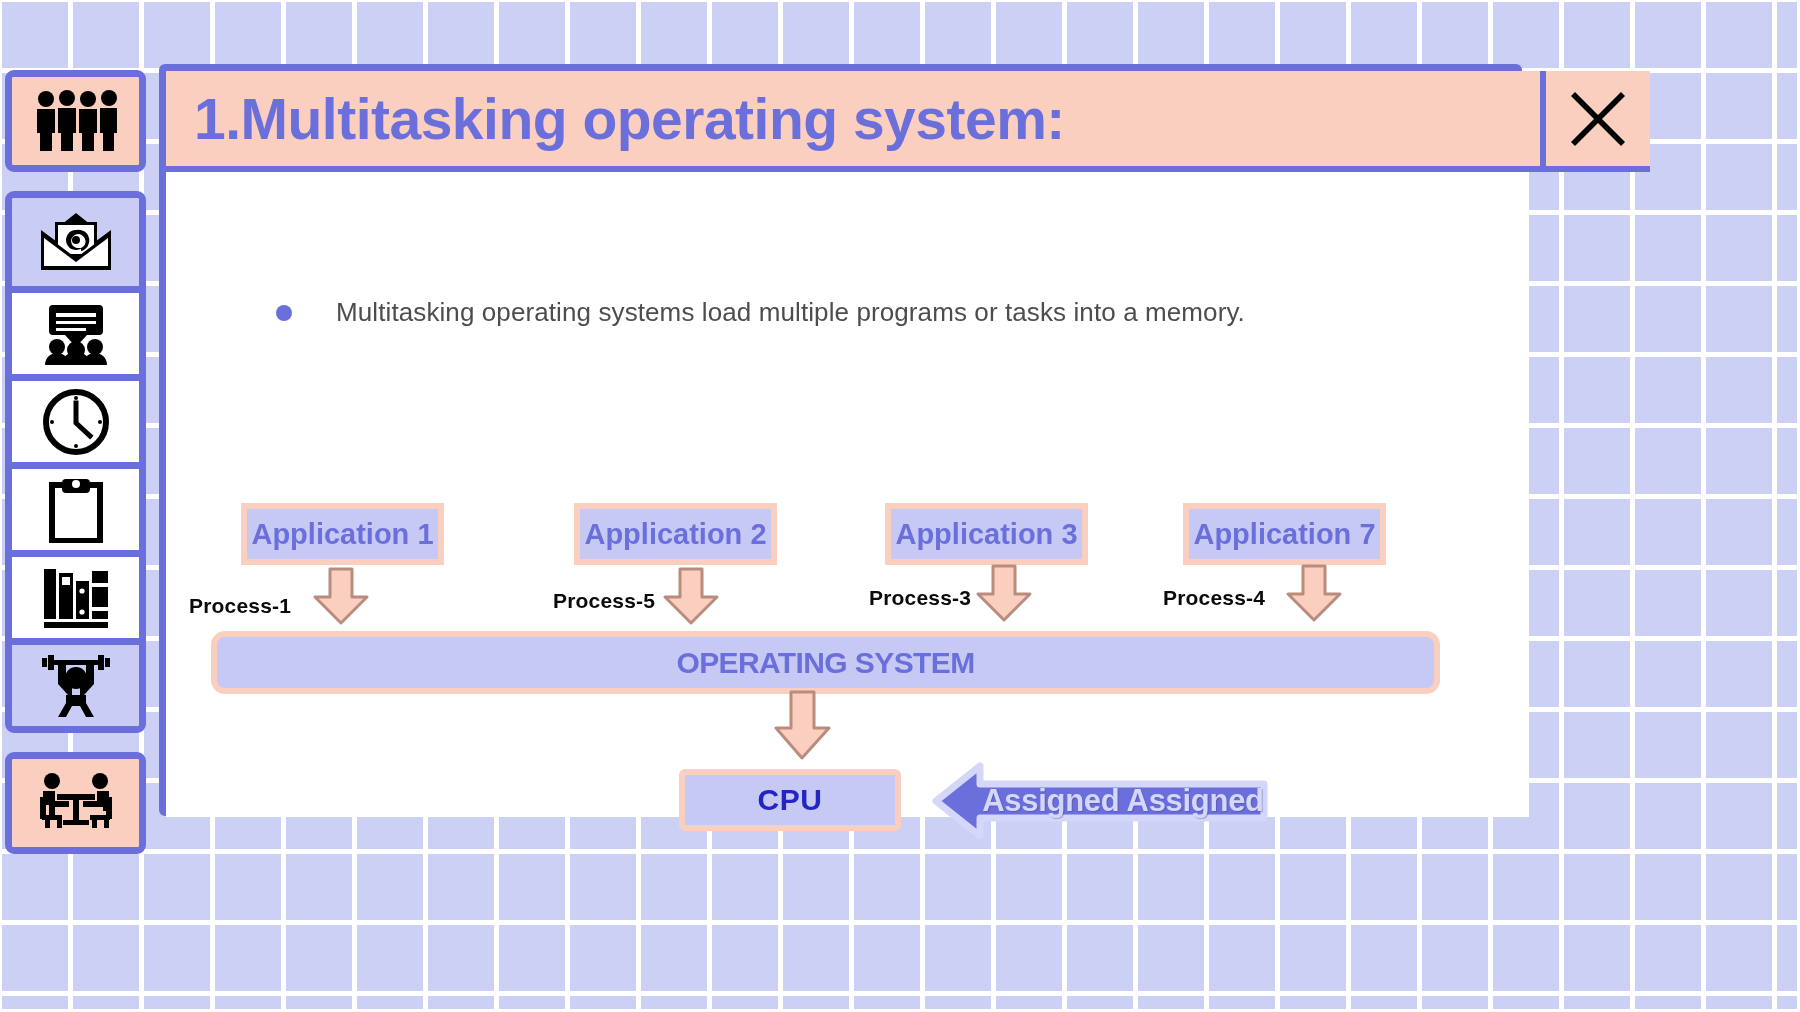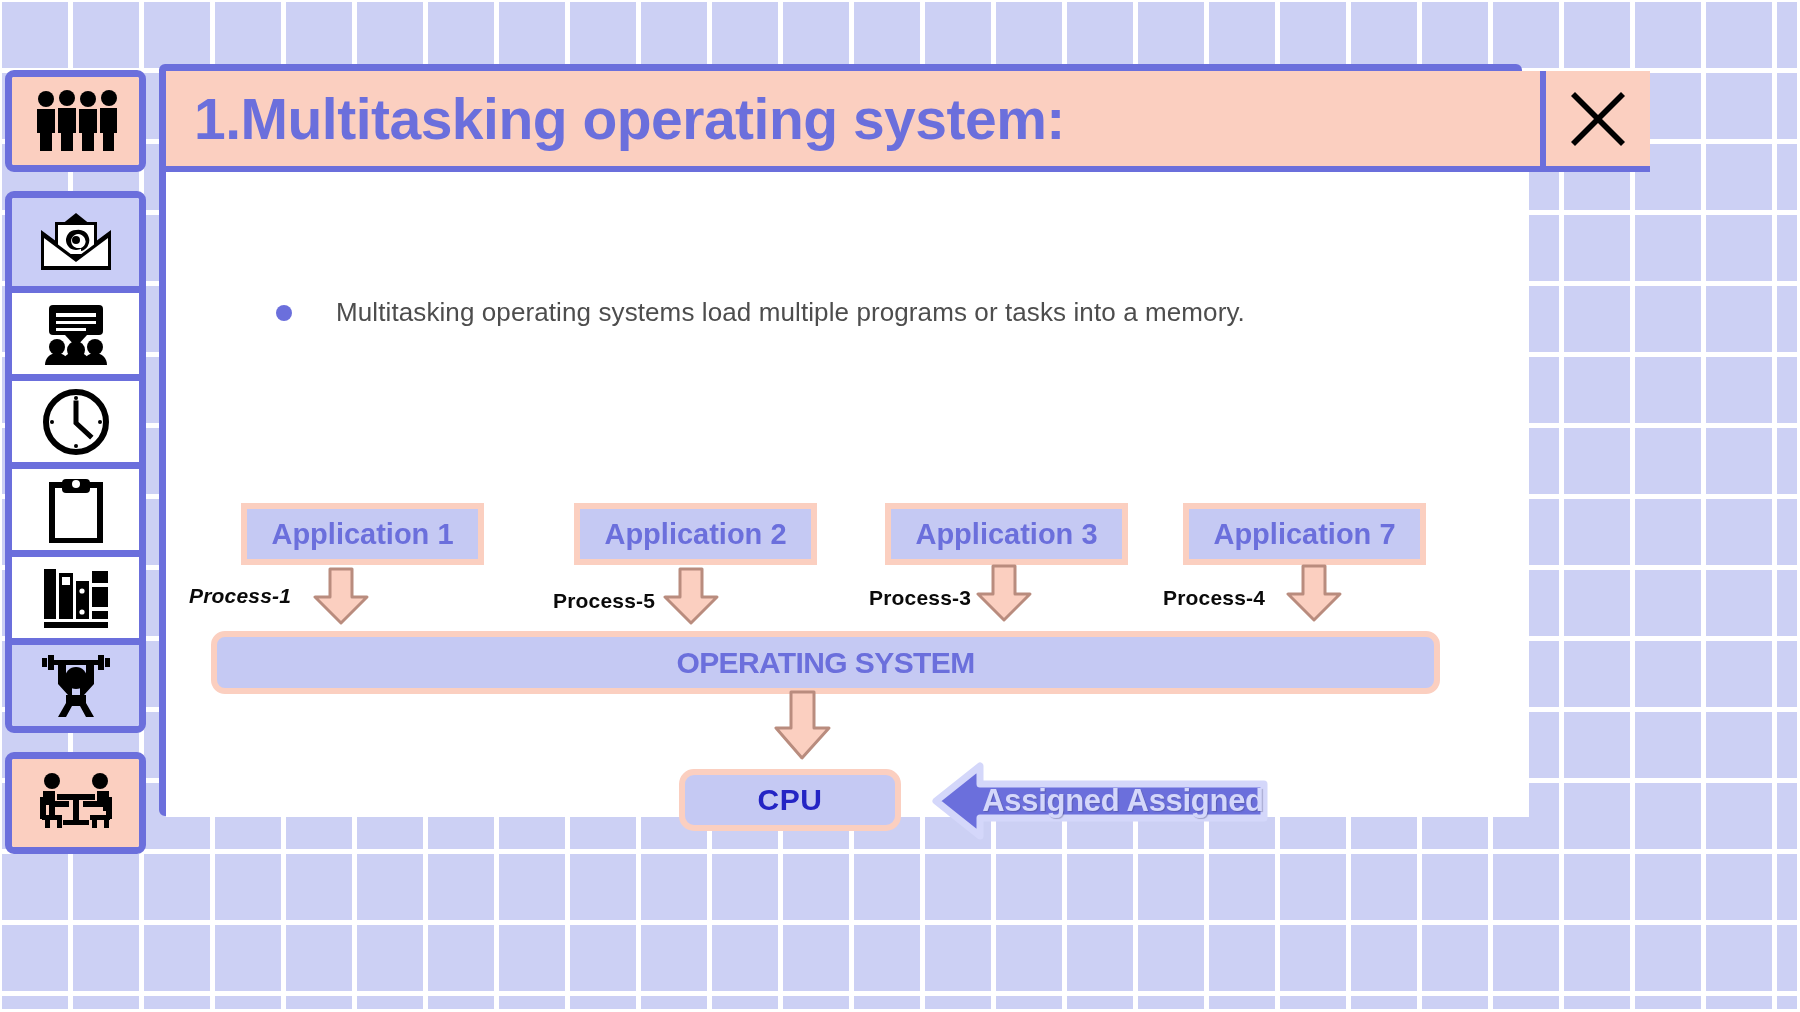--- a/index.html
+++ b/index.html
@@ -130,21 +130,21 @@
   #bullet-text {
     font-size: 26px;
     color: #4d4d4d;
     white-space: nowrap;
     letter-spacing: 0.1px;
   }
 
   
   .app-box {
     position: absolute;
-    width: 243px;
+    width: 203px;
     height: 62px;
     background: #c5c9f3;
     border: 6px solid #fbcfc0;
     display: flex;
     align-items: center;
     justify-content: center;
     color: #6b6fdc;
     font-size: 29px;
     font-weight: bold;
     white-space: nowrap;
@@ -156,21 +156,21 @@
 
   
   .proc-label {
     position: absolute;
     font-size: 21px;
     font-weight: bold;
     color: #0a0a0a;
     white-space: nowrap;
     letter-spacing: 0.2px;
   }
-  .proc-label.p0 { left: 23px;   top: 412px; font-style: italic; }
+  .proc-label.p0 { left: 23px;   top: 422px; }
   .proc-label.p1 { left: 387px;  top: 417px; }
   .proc-label.p2 { left: 703px;  top: 414px; }
   .proc-label.p3 { left: 997px;  top: 414px; }
 
   
   .down-arrow {
     position: absolute;
     width: 56px;
     height: 58px;
   }
@@ -204,21 +204,21 @@
 
   
   #cpu-box {
     position: absolute;
     left: 513px;
     top: 597px;
     width: 222px;
     height: 62px;
     background: #c5c9f3;
     border: 6px solid #fbcfc0;
-    border-radius: 15px;
+    border-radius: 6px;
     display: flex;
     align-items: center;
     justify-content: center;
   }
   #cpu-text {
     color: #2424c4;
     font-size: 30px;
     font-weight: bold;
     letter-spacing: 0.5px;
   }

